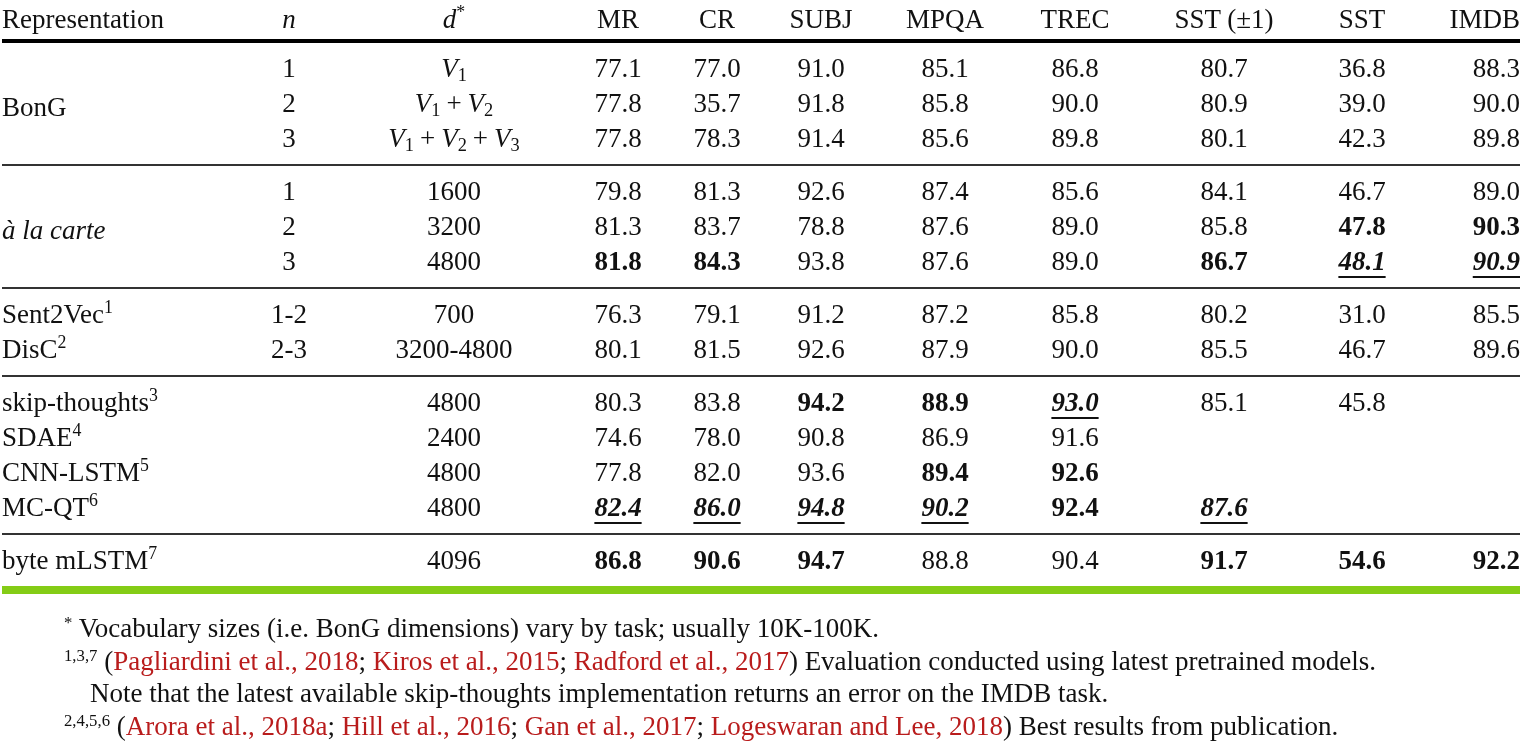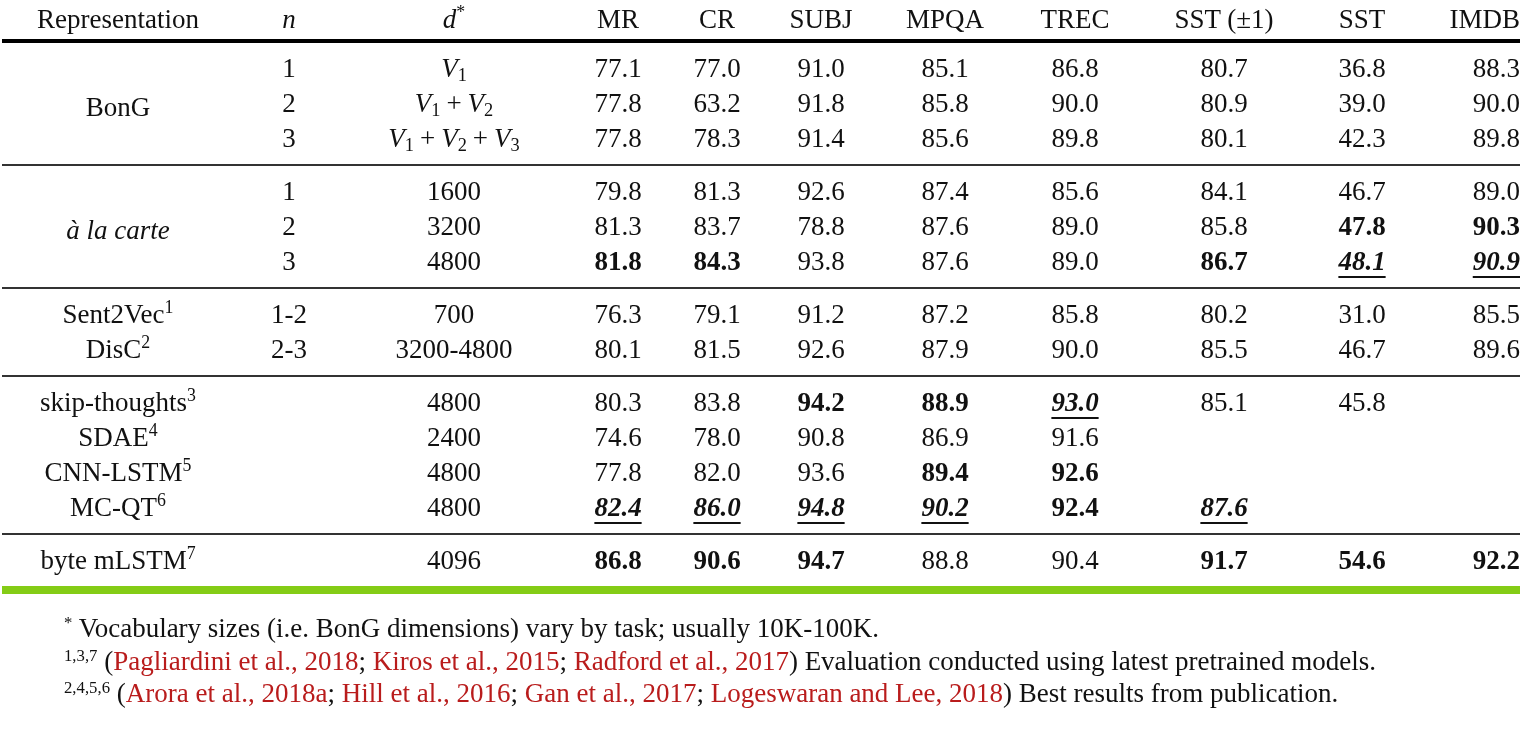--- a/index.html
+++ b/index.html
@@ -10,21 +10,21 @@
   }
   .tbl {
     position: absolute; left: 2px; top: 0; width: 1518px;
     border-collapse: collapse; table-layout: fixed;
     font-size: 27px; line-height: 1;
   }
   .tbl td, .tbl th { padding: 0; font-weight: normal; white-space: nowrap; }
   .tbl th { height: 39px; vertical-align: middle; }
   .tbl td { vertical-align: middle; }
   .c { text-align: center; }
-  .l { text-align: center; }
+  .l { text-align: left; }
   .r { text-align: right; }
   .it { font-style: italic; }
   .math { font-style: italic; font-family: "Liberation Serif", "DejaVu Serif", serif; }
   .math sub { font-style: normal; font-size: 0.68em; vertical-align: -0.22em; line-height: 0; }
   .math .op { font-style: normal; padding: 0 6px; }
   sup { font-size: 0.66em; vertical-align: 0.55em; line-height: 0; }
   .b { font-weight: bold; }
   .u { text-decoration: underline; text-underline-offset: 6px; text-decoration-thickness: 2px; font-style: italic; }
   .rule-heavy { border-bottom: 4px solid #000; }
   .rule-mid { border-top: 2px solid #333; }
@@ -85,21 +85,21 @@
       <td class="c">85.1</td>
       <td class="c">86.8</td>
       <td class="c">80.7</td>
       <td class="c">36.8</td>
       <td class="r">88.3</td>
     </tr>
     <tr class="row">
       <td class="c">2</td>
       <td class="c math">V<sub>1</sub><span class="op">+</span>V<sub>2</sub></td>
       <td class="c">77.8</td>
-      <td class="c">63.2</td>
+      <td class="c">35.7</td>
       <td class="c">91.8</td>
       <td class="c">85.8</td>
       <td class="c">90.0</td>
       <td class="c">80.9</td>
       <td class="c">39.0</td>
       <td class="r">90.0</td>
     </tr>
     <tr class="row group-last">
       <td class="c">3</td>
       <td class="c math">V<sub>1</sub><span class="op">+</span>V<sub>2</sub><span class="op">+</span>V<sub>3</sub></td>
@@ -247,16 +247,17 @@
   </tbody>
 </table>
 
 <div class="foot">
   <div class="line">
     <sup>*</sup> <span>Vocabulary sizes (i.e. BonG dimensions) vary by task; usually 10K-100K.</span>
   </div>
   <div class="line">
     <sup>1,3,7</sup> <span>(</span><a><span>Pagliardini et al.</span>, <span>2018</span></a>; <a><span>Kiros et al.</span>, <span>2015</span></a>; <a><span>Radford et al.</span>, <span>2017</span></a><span>) Evaluation conducted using latest pretrained models.</span>
   </div>
+  <div class="line indent">Note that the latest available skip-thoughts implementation returns an error on the IMDB task.</div>
   <div class="line">
     <sup>2,4,5,6</sup> <span>(</span><a><span>Arora et al.</span>, <span>2018a</span></a>; <a><span>Hill et al.</span>, <span>2016</span></a>; <a><span>Gan et al.</span>, <span>2017</span></a>; <a><span>Logeswaran and Lee</span>, <span>2018</span></a><span>) Best results from publication.</span>
   </div>
 </div>
 
 </body></html>

